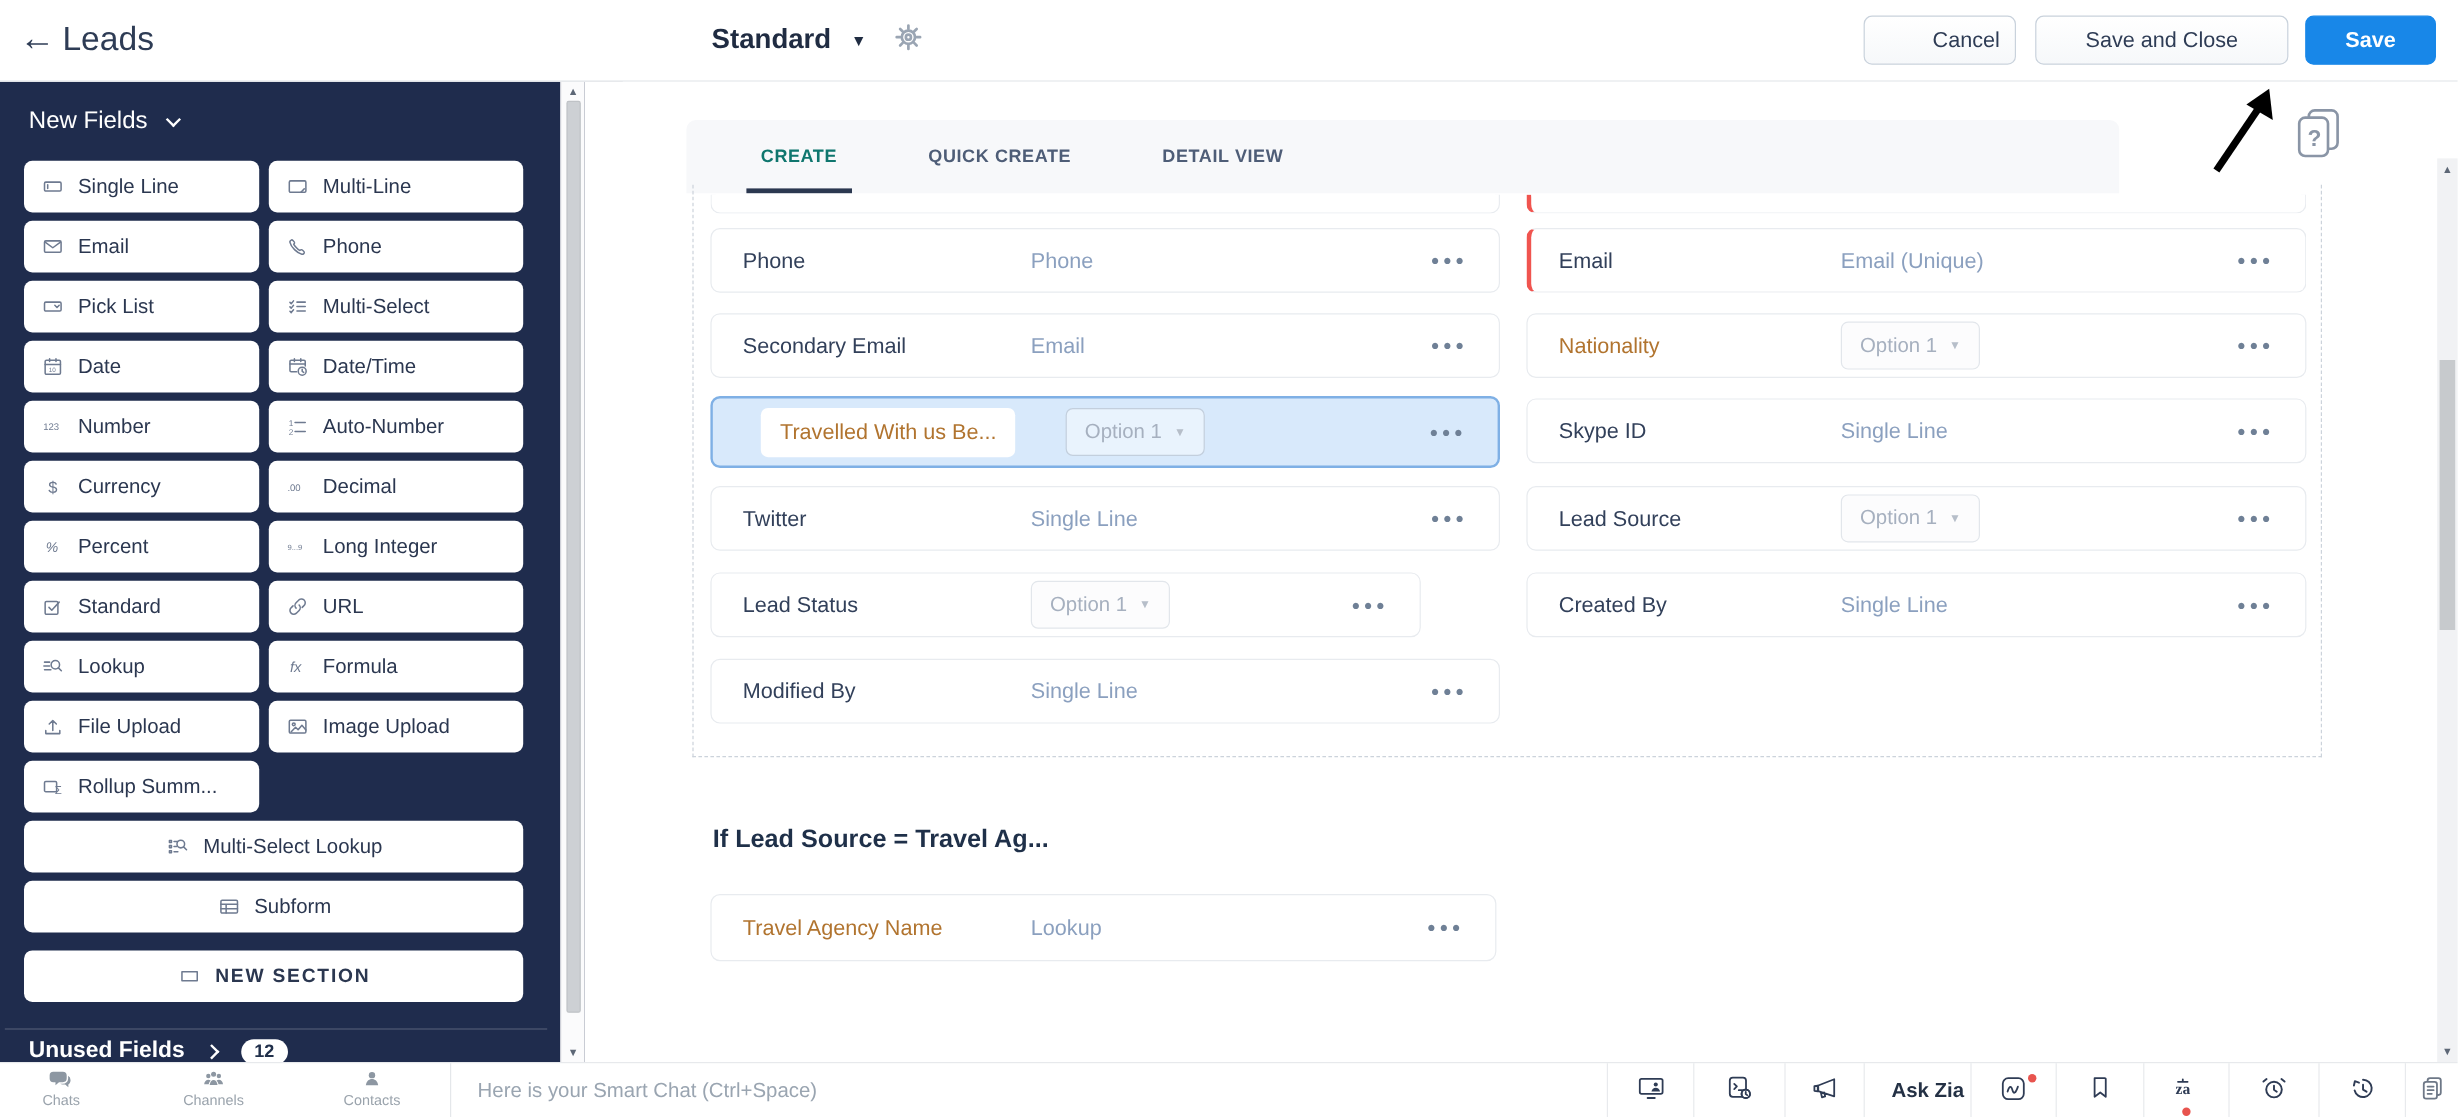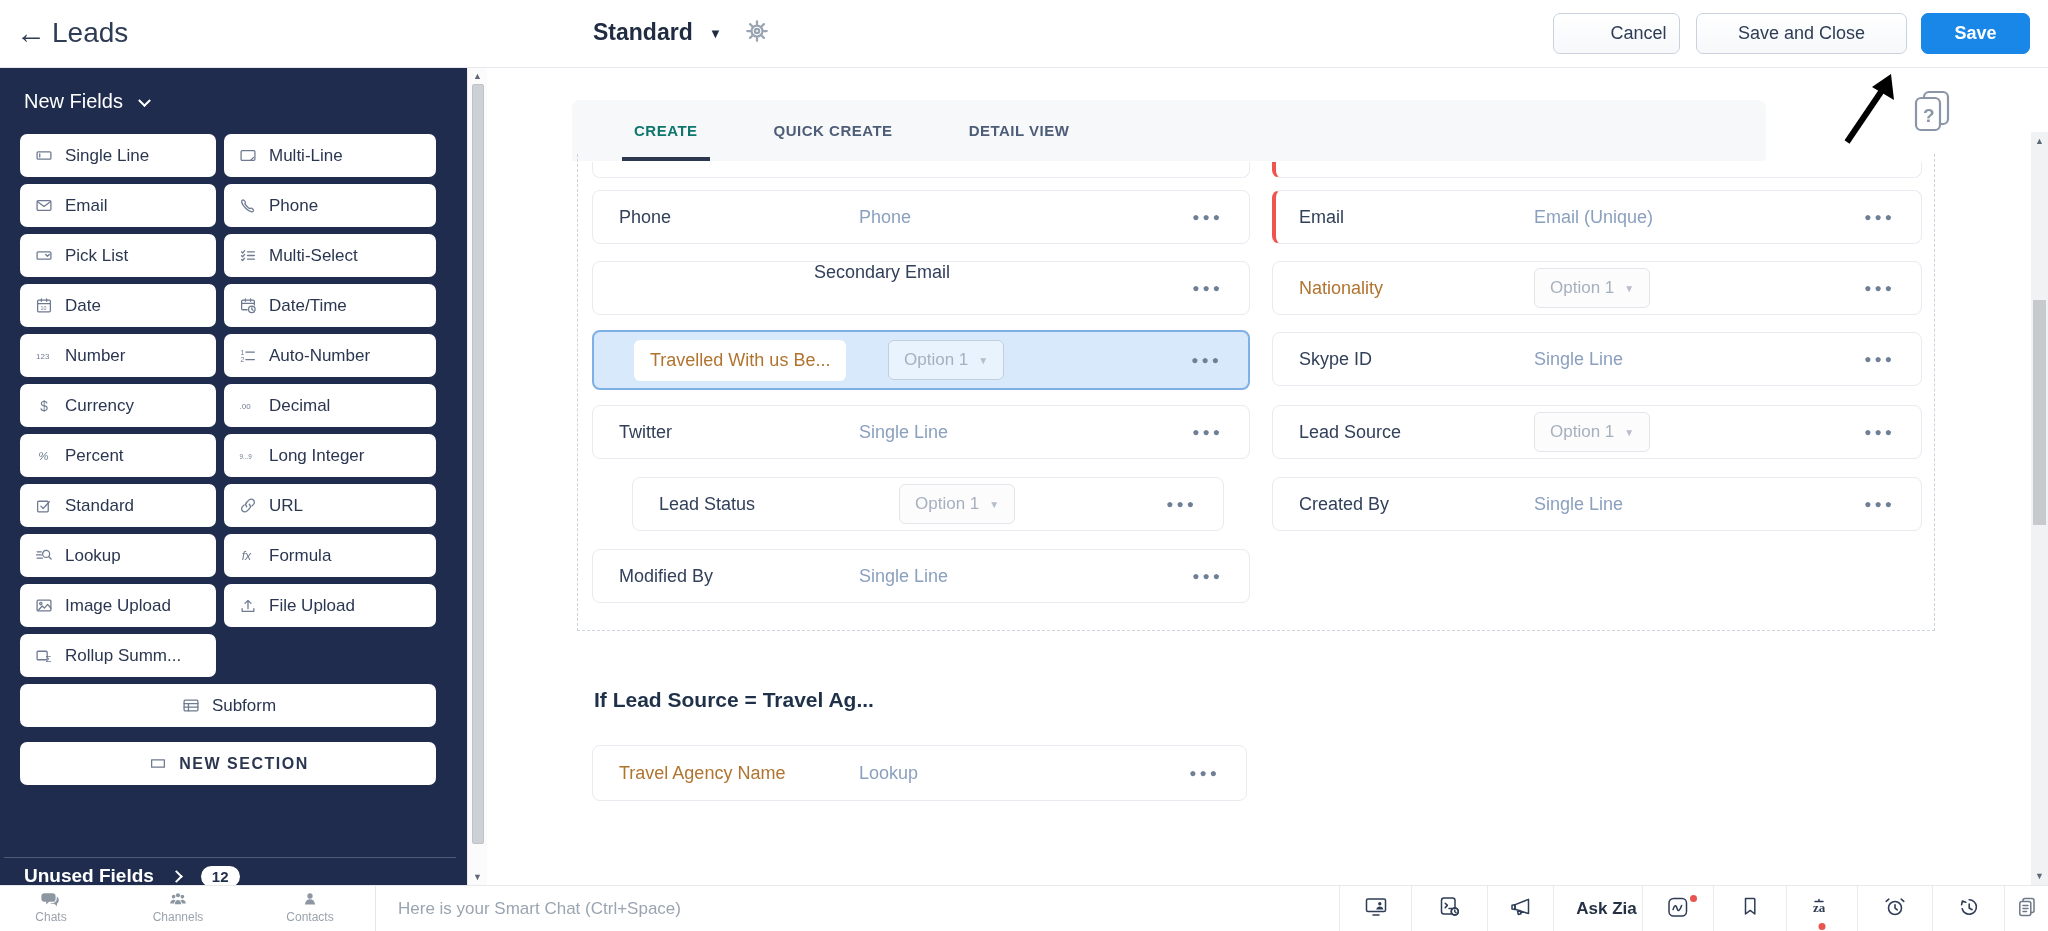--- a/index.html
+++ b/index.html
@@ -253,39 +253,49 @@
         <span class="lbl">Lookup</span>
       </div>
       <div class="fbtn">
         <span class="fi"><svg viewBox="0 0 16 16" fill="none" stroke="currentColor" stroke-width="1.2" stroke-linecap="round" stroke-linejoin="round">
             <text x="2" y="12.5" font-size="11.5" fill="currentColor" stroke="none" font-style="italic">fx</text>
           </svg></span>
         <span class="lbl">Formula</span>
       </div>
       <div class="fbtn">
         <span class="fi"><svg viewBox="0 0 16 16" fill="none" stroke="currentColor" stroke-width="1.2" stroke-linecap="round" stroke-linejoin="round">
+            <path d="M8 11V3.4M5.2 6L8 3.2 10.8 6"></path>
+            <path d="M2.5 11v2.5h11V11"></path>
+          </svg></span>
+        <span class="lbl">File Upload</span>
+      </div>
+      <div class="fbtn">
+        <span class="fi"><svg viewBox="0 0 16 16" fill="none" stroke="currentColor" stroke-width="1.2" stroke-linecap="round" stroke-linejoin="round">
             <rect x="1.5" y="3" width="13" height="10" rx="1"></rect>
             <circle cx="5" cy="6.2" r="1.1"></circle>
             <path d="M3 12l3.4-3.5 2 2L11.4 7l3.1 3.6"></path>
           </svg></span>
         <span class="lbl">Image Upload</span>
       </div>
       <div class="fbtn">
         <span class="fi"><svg viewBox="0 0 16 16" fill="none" stroke="currentColor" stroke-width="1.2" stroke-linecap="round" stroke-linejoin="round">
-            <path d="M8 11V3.4M5.2 6L8 3.2 10.8 6"></path>
-            <path d="M2.5 11v2.5h11V11"></path>
-          </svg></span>
-        <span class="lbl">File Upload</span>
-      </div>
-      <div class="fbtn">
-        <span class="fi"><svg viewBox="0 0 16 16" fill="none" stroke="currentColor" stroke-width="1.2" stroke-linecap="round" stroke-linejoin="round">
             <rect x="1.5" y="4" width="9.5" height="8" rx="1"></rect>
             <text x="9.5" y="14" font-size="9" fill="currentColor" stroke="none">Σ</text>
           </svg></span>
         <span class="lbl">Rollup Summ...</span>
+      </div>
+      <div class="fbtn wide">
+        <span class="fi"><svg viewBox="0 0 16 16" fill="none" stroke="currentColor" stroke-width="1.2" stroke-linecap="round" stroke-linejoin="round">
+            <circle cx="10.5" cy="6" r="3"></circle>
+            <path d="M12.7 8.2l2.3 2.3M5.2 4h2.8M5.2 8h2M5.2 12h3"></path>
+            <rect x="1.6" y="3.2" width="1.6" height="1.6"></rect>
+            <rect x="1.6" y="7.2" width="1.6" height="1.6"></rect>
+            <rect x="1.6" y="11.2" width="1.6" height="1.6"></rect>
+          </svg></span>
+        <span class="lbl">Multi-Select Lookup</span>
       </div>
       <div class="fbtn wide">
         <span class="fi"><svg viewBox="0 0 16 16" fill="none" stroke="currentColor" stroke-width="1.2" stroke-linecap="round" stroke-linejoin="round">
             <rect x="1.5" y="3" width="13" height="10" rx="1"></rect>
             <path d="M1.5 6.2h13M5.6 6.2V13M1.5 9.6h13"></path>
           </svg></span>
         <span class="lbl">Subform</span>
       </div>
       <div class="fbtn wide newsec">
         <span class="fi"><svg viewBox="0 0 16 16" fill="none" stroke="currentColor" stroke-width="1.2" stroke-linecap="round" stroke-linejoin="round">
@@ -318,40 +328,40 @@
   <div id="partialRows">
       <div class="prow" style="left: 105px; top: 94px; width: 658px;"></div>
       <div class="prow req" style="left: 785px; top: 94px; width: 650px;"></div>
     </div>
   <div id="leftRows">
       <div class="frow" style="left: 105px; top: 122px; width: 658px;">
         <span class="lblbox-l"><span class="flabel">Phone</span></span>
         <span class="ph">Phone</span>
         <span class="dots">●●●</span>
       </div>
-      <div class="frow" style="left: 105px; top: 193px; width: 658px; flex-direction: column;">
+      <div class="frow" style="left: 105px; top: 193px; width: 658px;">
         <span class="lblbox-l"><span class="flabel">Secondary Email</span></span>
         <span class="ph">Email</span>
         <span class="dots">●●●</span>
       </div>
       <div class="frow sel" style="left: 105px; top: 262px; width: 658px; padding-left: 40px;">
         <span class="lblbox-sel">
           <span class="chip">
             <span class="flabel custom" style="display:block;overflow:hidden;text-overflow:ellipsis;">Travelled With us Be...</span>
           </span>
         </span>
         <span class="pill">Option 1<span class="pcaret">▼</span></span>
         <span class="dots">●●●</span>
       </div>
       <div class="frow" style="left: 105px; top: 337px; width: 658px;">
         <span class="lblbox-l"><span class="flabel">Twitter</span></span>
         <span class="ph">Single Line</span>
         <span class="dots">●●●</span>
       </div>
-      <div class="frow" style="left: 105px; top: 409px; width: 592px; margin-left: 40px;">
+      <div class="frow" style="left: 105px; top: 409px; width: 592px;">
         <span class="lblbox-l"><span class="flabel">Lead Status</span></span>
         <span class="pill">Option 1<span class="pcaret">▼</span></span>
         <span class="dots">●●●</span>
       </div>
       <div class="frow" style="left: 105px; top: 481px; width: 658px;">
         <span class="lblbox-l"><span class="flabel">Modified By</span></span>
         <span class="ph">Single Line</span>
         <span class="dots">●●●</span>
       </div>
     </div>

